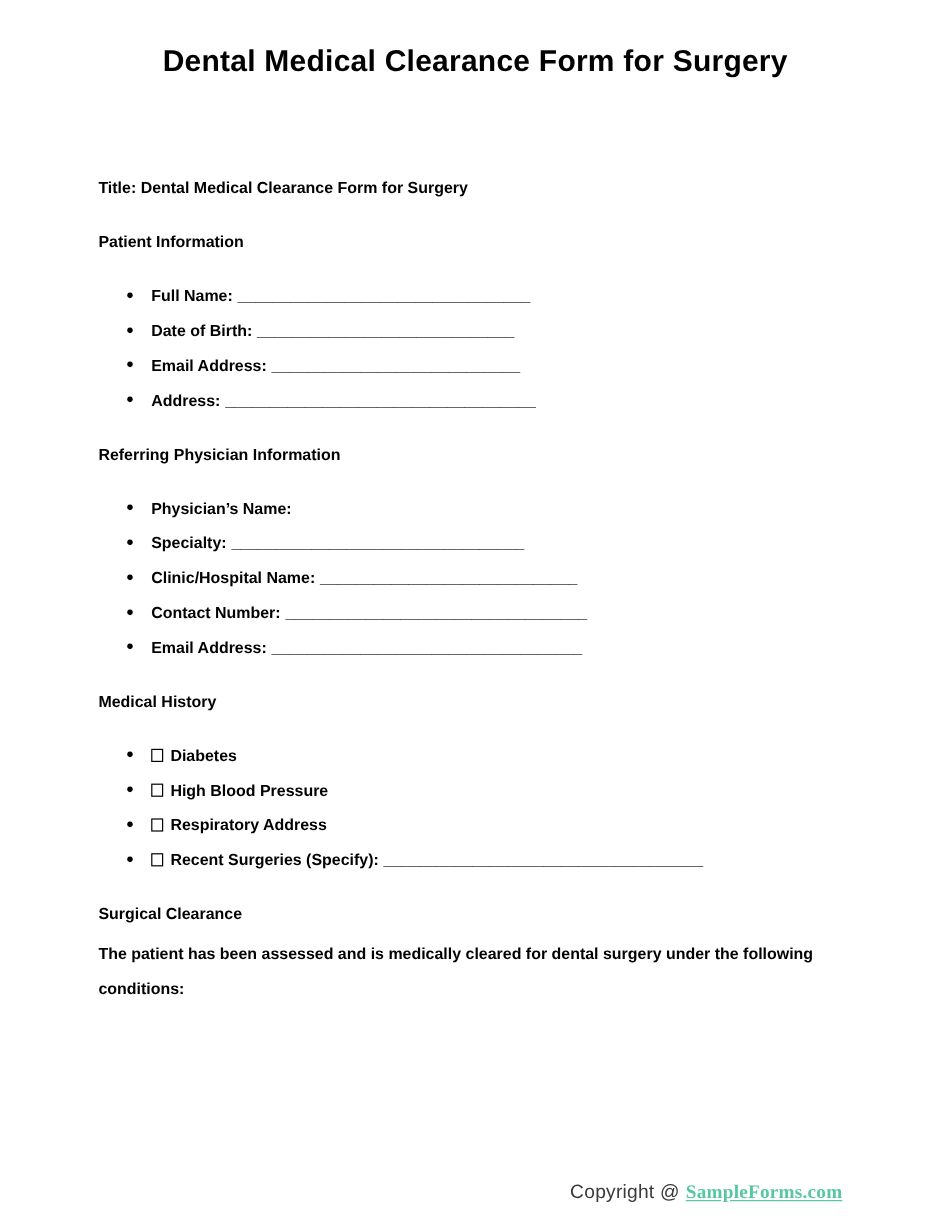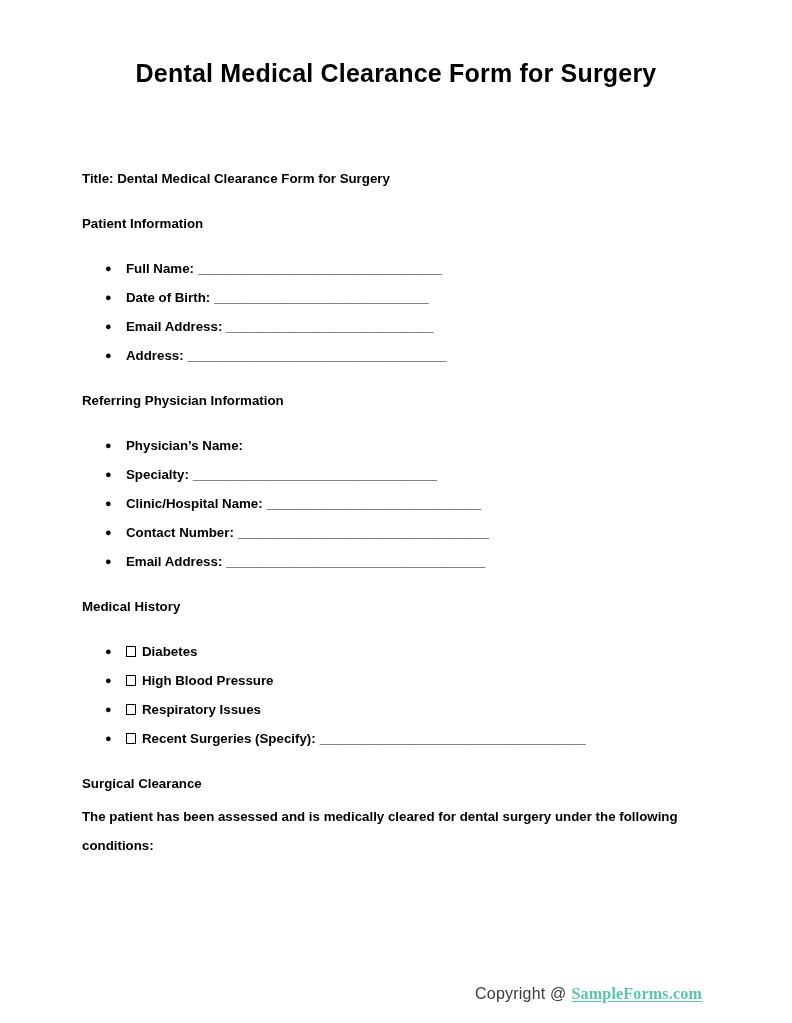--- a/index.html
+++ b/index.html
@@ -3,21 +3,21 @@
 <meta charset="utf-8">
 <style>
   * { box-sizing: border-box; }
   html, body { margin: 0; padding: 0; background: #ffffff; }
   .page {
     position: relative;
     width: 792px;
     height: 1023px;
     margin: 0 auto;
     background: #ffffff;
-    padding: 58px 78px 0 78px;
+    padding: 36px 78px 0 78px;
     font-family: "Liberation Sans", "DejaVu Sans", sans-serif;
     font-weight: 700;
     font-size: 13.3px;
     color: #000000;
     overflow: hidden;
     border-radius: 12px;
   }
   .main-title {
     margin: 0 0 76px 0;
     font-size: 25px;
@@ -123,21 +123,21 @@
 
   <p class="heading">Medical History</p>
   <ul class="items">
     <li>
       <span class="checkbox"></span><span>Diabetes</span><span class="blank"></span>
     </li>
     <li>
       <span class="checkbox"></span><span>High Blood Pressure</span><span class="blank"></span>
     </li>
     <li>
-      <span class="checkbox"></span><span>Respiratory Issues</span><span class="blank"></span>
+      <span class="checkbox"></span><span>Respiratory Address</span><span class="blank"></span>
     </li>
     <li>
       <span class="checkbox"></span><span>Recent Surgeries (Specify):</span><span class="blank">____________________________________</span>
     </li>
   </ul>
 
   <p class="heading">Surgical Clearance</p>
   <p class="para">The patient has been assessed and is medically cleared for dental surgery under the following conditions:</p>
 
   <div class="footer">

